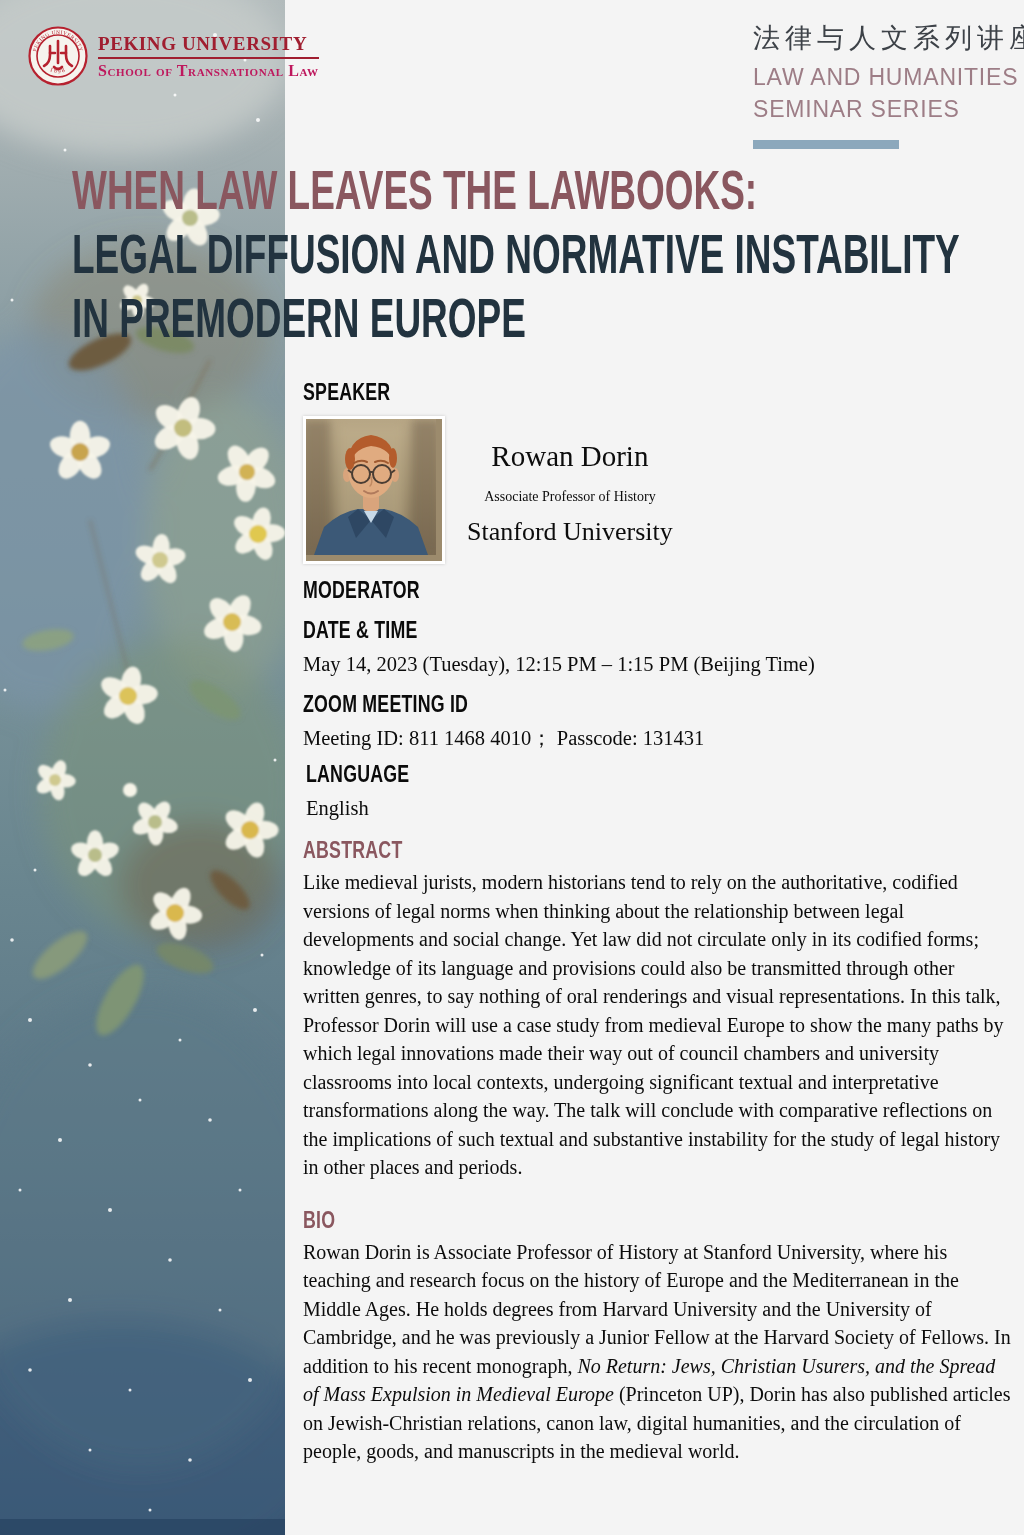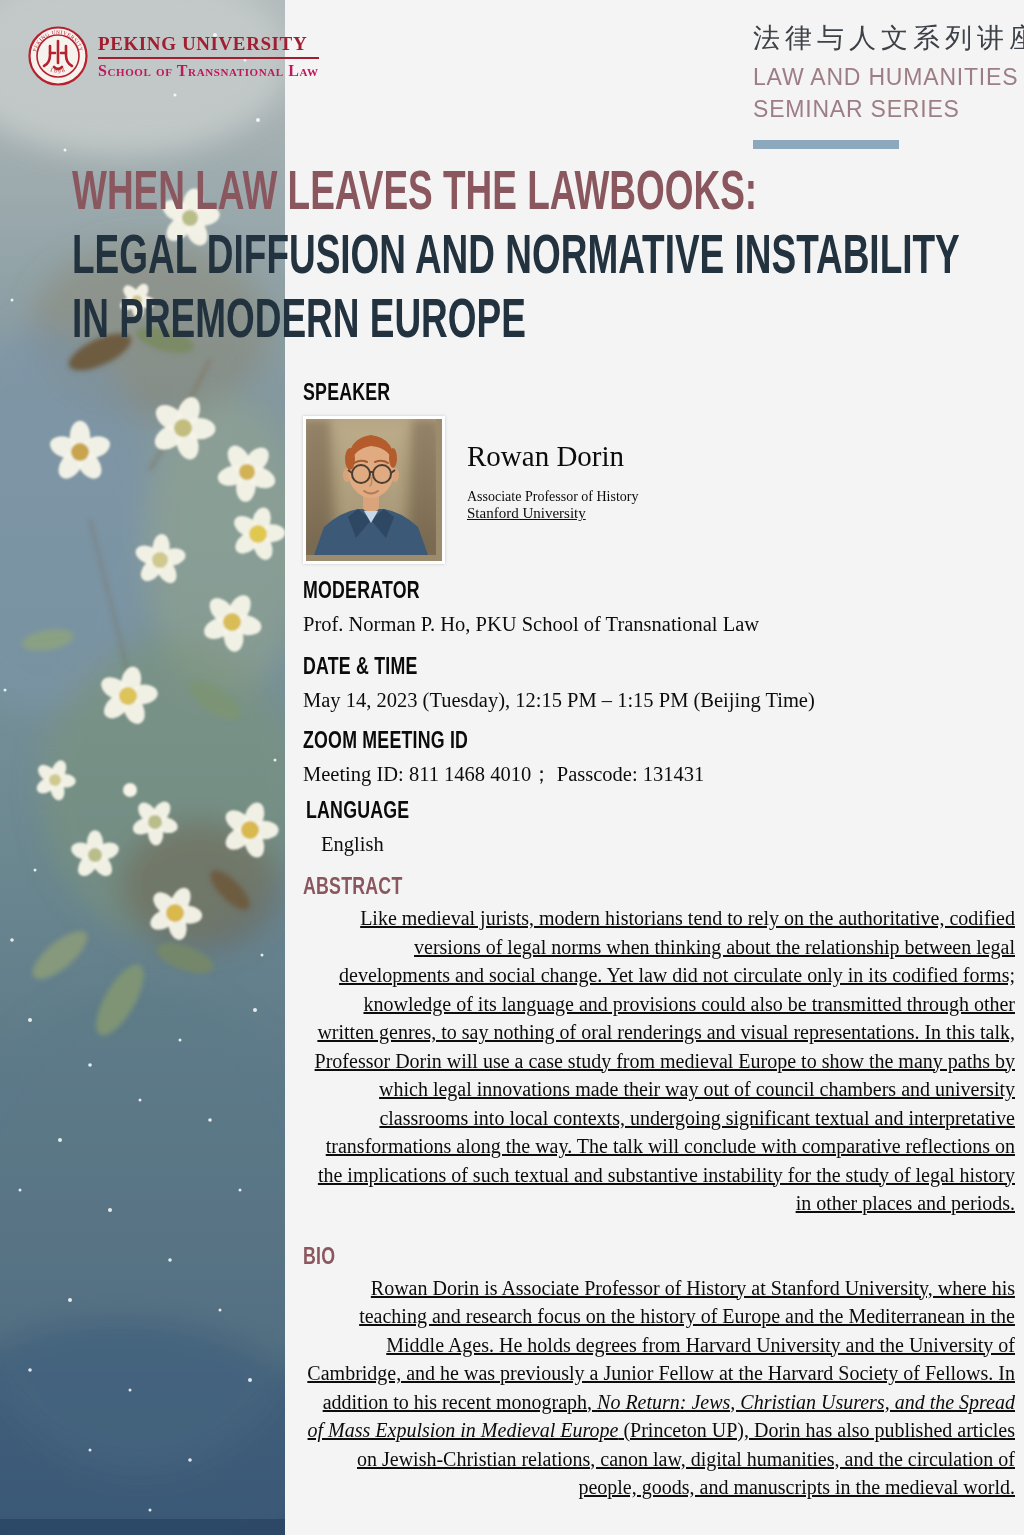--- a/index.html
+++ b/index.html
@@ -52,34 +52,34 @@
     transform:scaleX(.74);transform-origin:0 50%;margin:0;letter-spacing:.3px;
   }
   .sec-h.maroon{color:#8a575f;}
   #h-moderator{margin-top:14px;}
   #h-datetime{margin-top:16px;}
   #h-zoom{margin-top:14px;}
   #h-language{margin-top:10px;margin-left:3px;}
   #h-abstract{margin-top:16px;}
   #h-bio{margin-top:26px;}
   .info{font-size:20.5px;line-height:28px;margin:8px 0 0;}
-  .info.lang{margin-left:18px;}
-  .para{font-size:20px;line-height:28.5px;margin:6px 0 0;text-align:right;text-decoration:underline;}
+  .info.lang{margin-left:3px;}
+  .para{font-size:20px;line-height:28.5px;margin:6px 0 0;text-align:left;}
   .para .book{font-style:italic;}
 
   .speaker-row{display:flex;margin-top:12px;}
   .photo{
     width:136px;height:142px;border:3px solid #ffffff;background:#9c8b6d;
     box-shadow:0 0 3px rgba(0,0,0,.18);flex:0 0 auto;
   }
   .photo svg{display:block;width:130px;height:136px;}
-  .sp-info{margin-left:22px;padding-top:24px;}
+  .sp-info{margin-left:22px;padding-top:24px;text-align:center;}
   .sp-name{font-size:29px;line-height:32px;}
   .sp-role{font-size:14px;margin-top:17px;}
-  .sp-affil{font-size:15px;text-decoration:underline;}
+  .sp-affil{font-size:26px;margin-top:12px;}
 </style>
 </head>
 <body>
 
 <div class="poster">
 
   <svg class="watercolor" viewBox="0 0 285 1535" preserveAspectRatio="none" aria-hidden="true">
     <defs>
       <linearGradient id="base" x1="0" y1="0" x2="0" y2="1">
         <stop offset="0" stop-color="#b2bbbc"></stop>
@@ -291,21 +291,20 @@
         </svg>
       </div>
       <div class="sp-info">
         <div class="sp-name">Rowan Dorin</div>
         <div class="sp-role">Associate Professor of History</div>
         <div class="sp-affil">Stanford University</div>
       </div>
     </div>
 
     <h2 class="sec-h" id="h-moderator">MODERATOR</h2>
-    <p class="info">Prof. Norman P. Ho, PKU School of Transnational Law</p>
 
     <h2 class="sec-h" id="h-datetime">DATE &amp; TIME</h2>
     <p class="info">May 14, 2023 (Tuesday), 12:15 PM – 1:15 PM (Beijing Time)</p>
 
     <h2 class="sec-h" id="h-zoom">ZOOM MEETING ID</h2>
     <p class="info">Meeting ID: 811 1468 4010；  Passcode: 131431</p>
 
     <h2 class="sec-h" id="h-language">LANGUAGE</h2>
     <p class="info lang">English</p>
 

